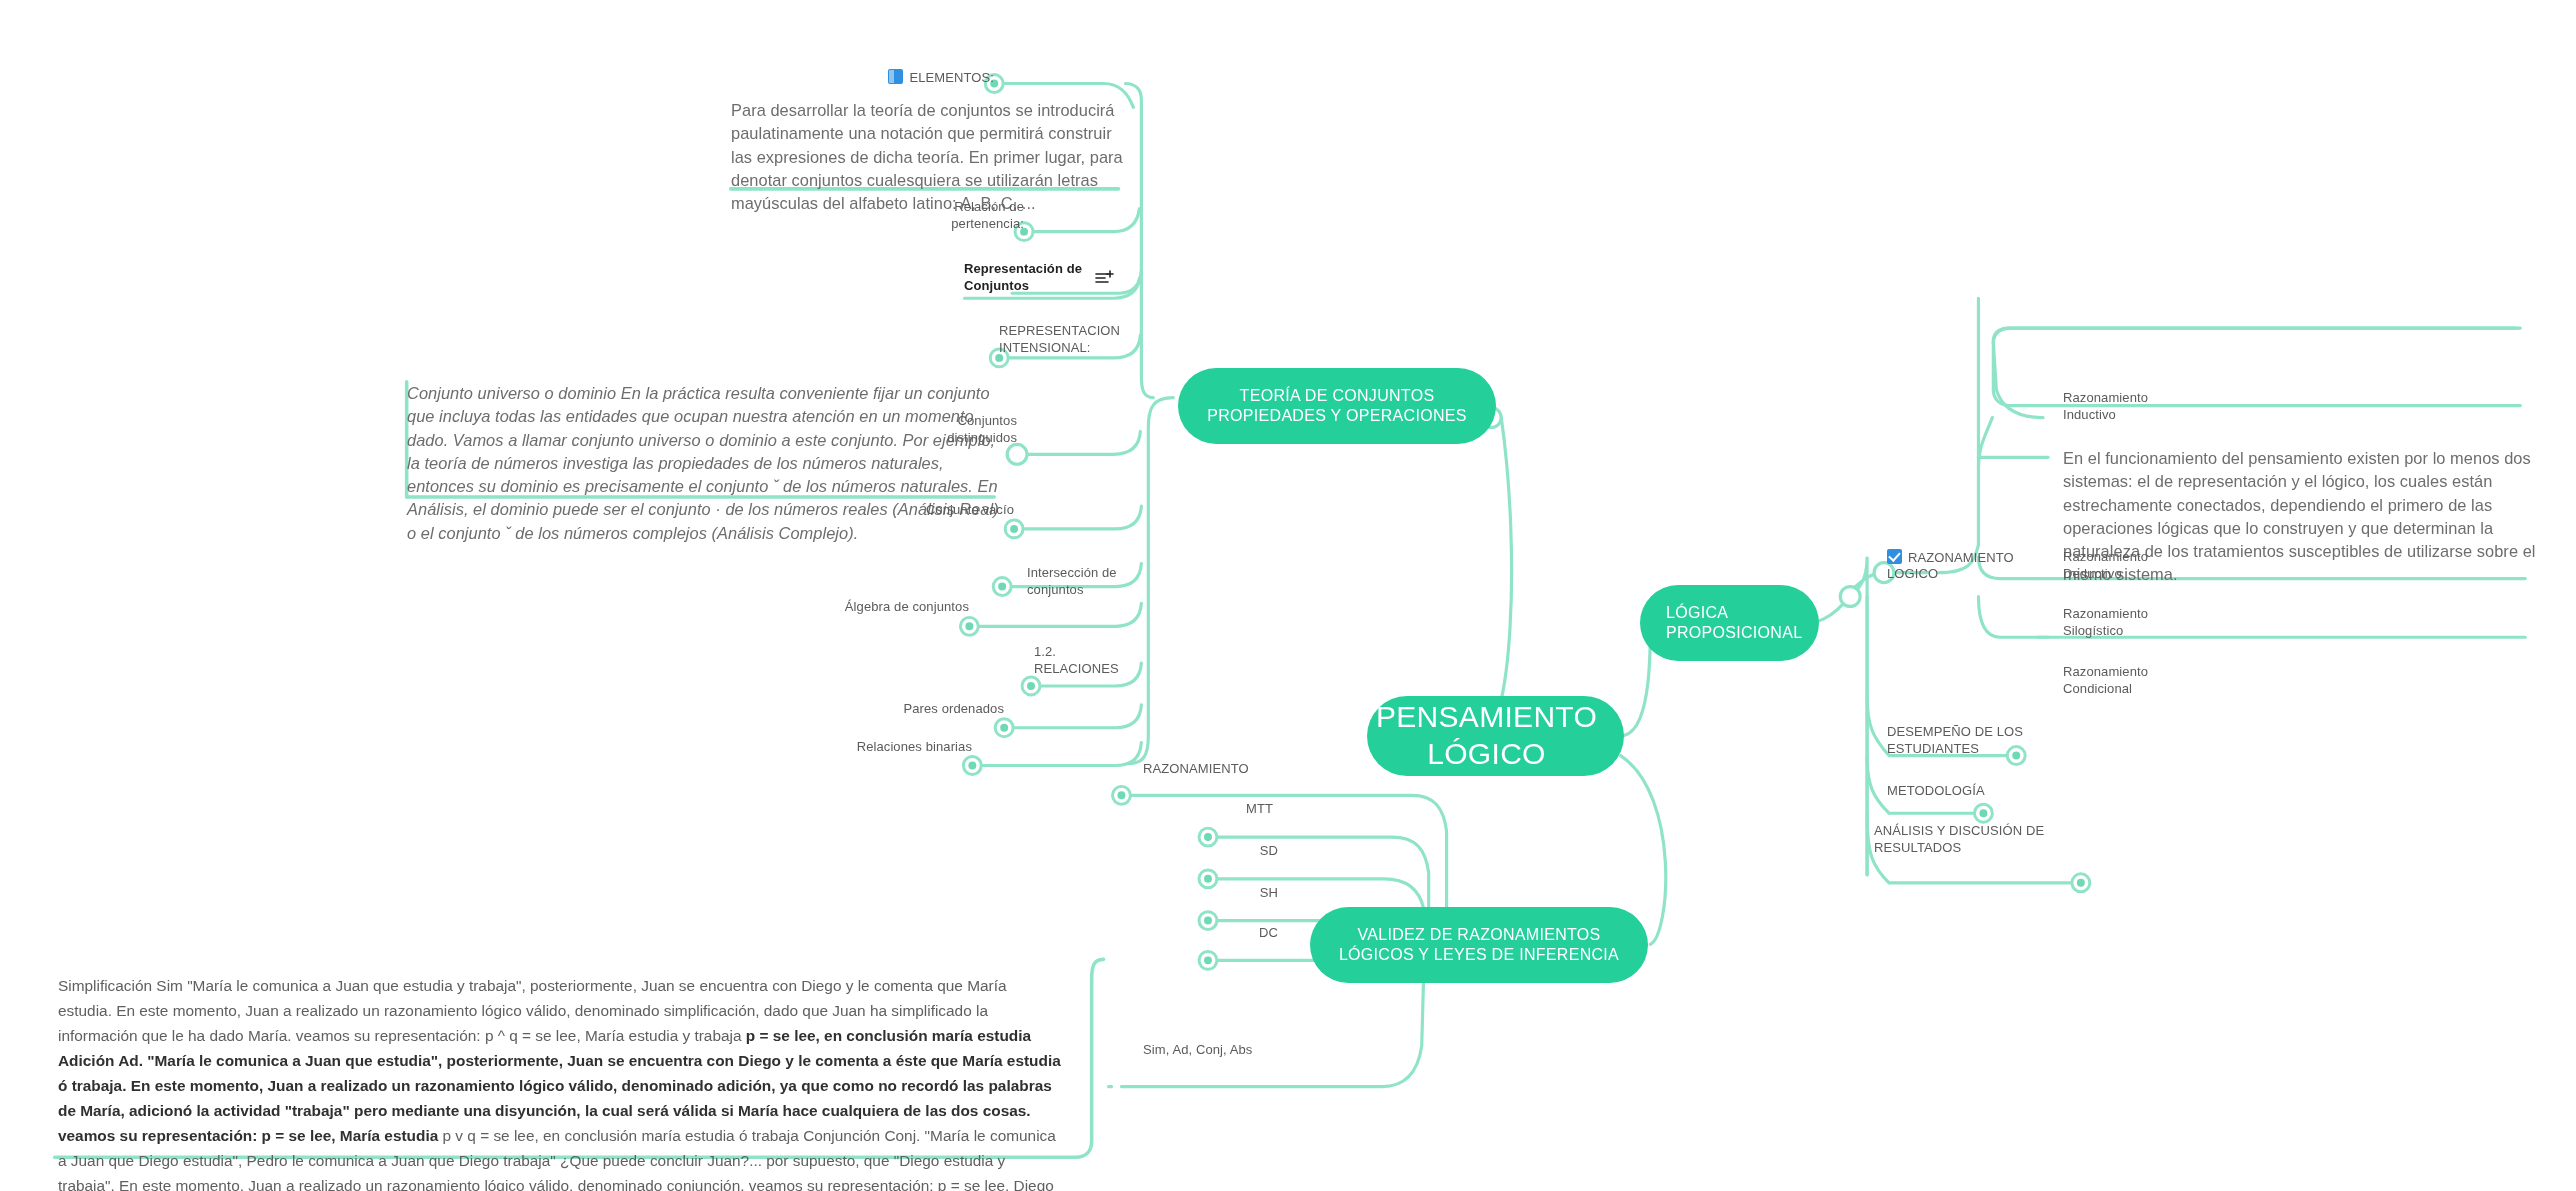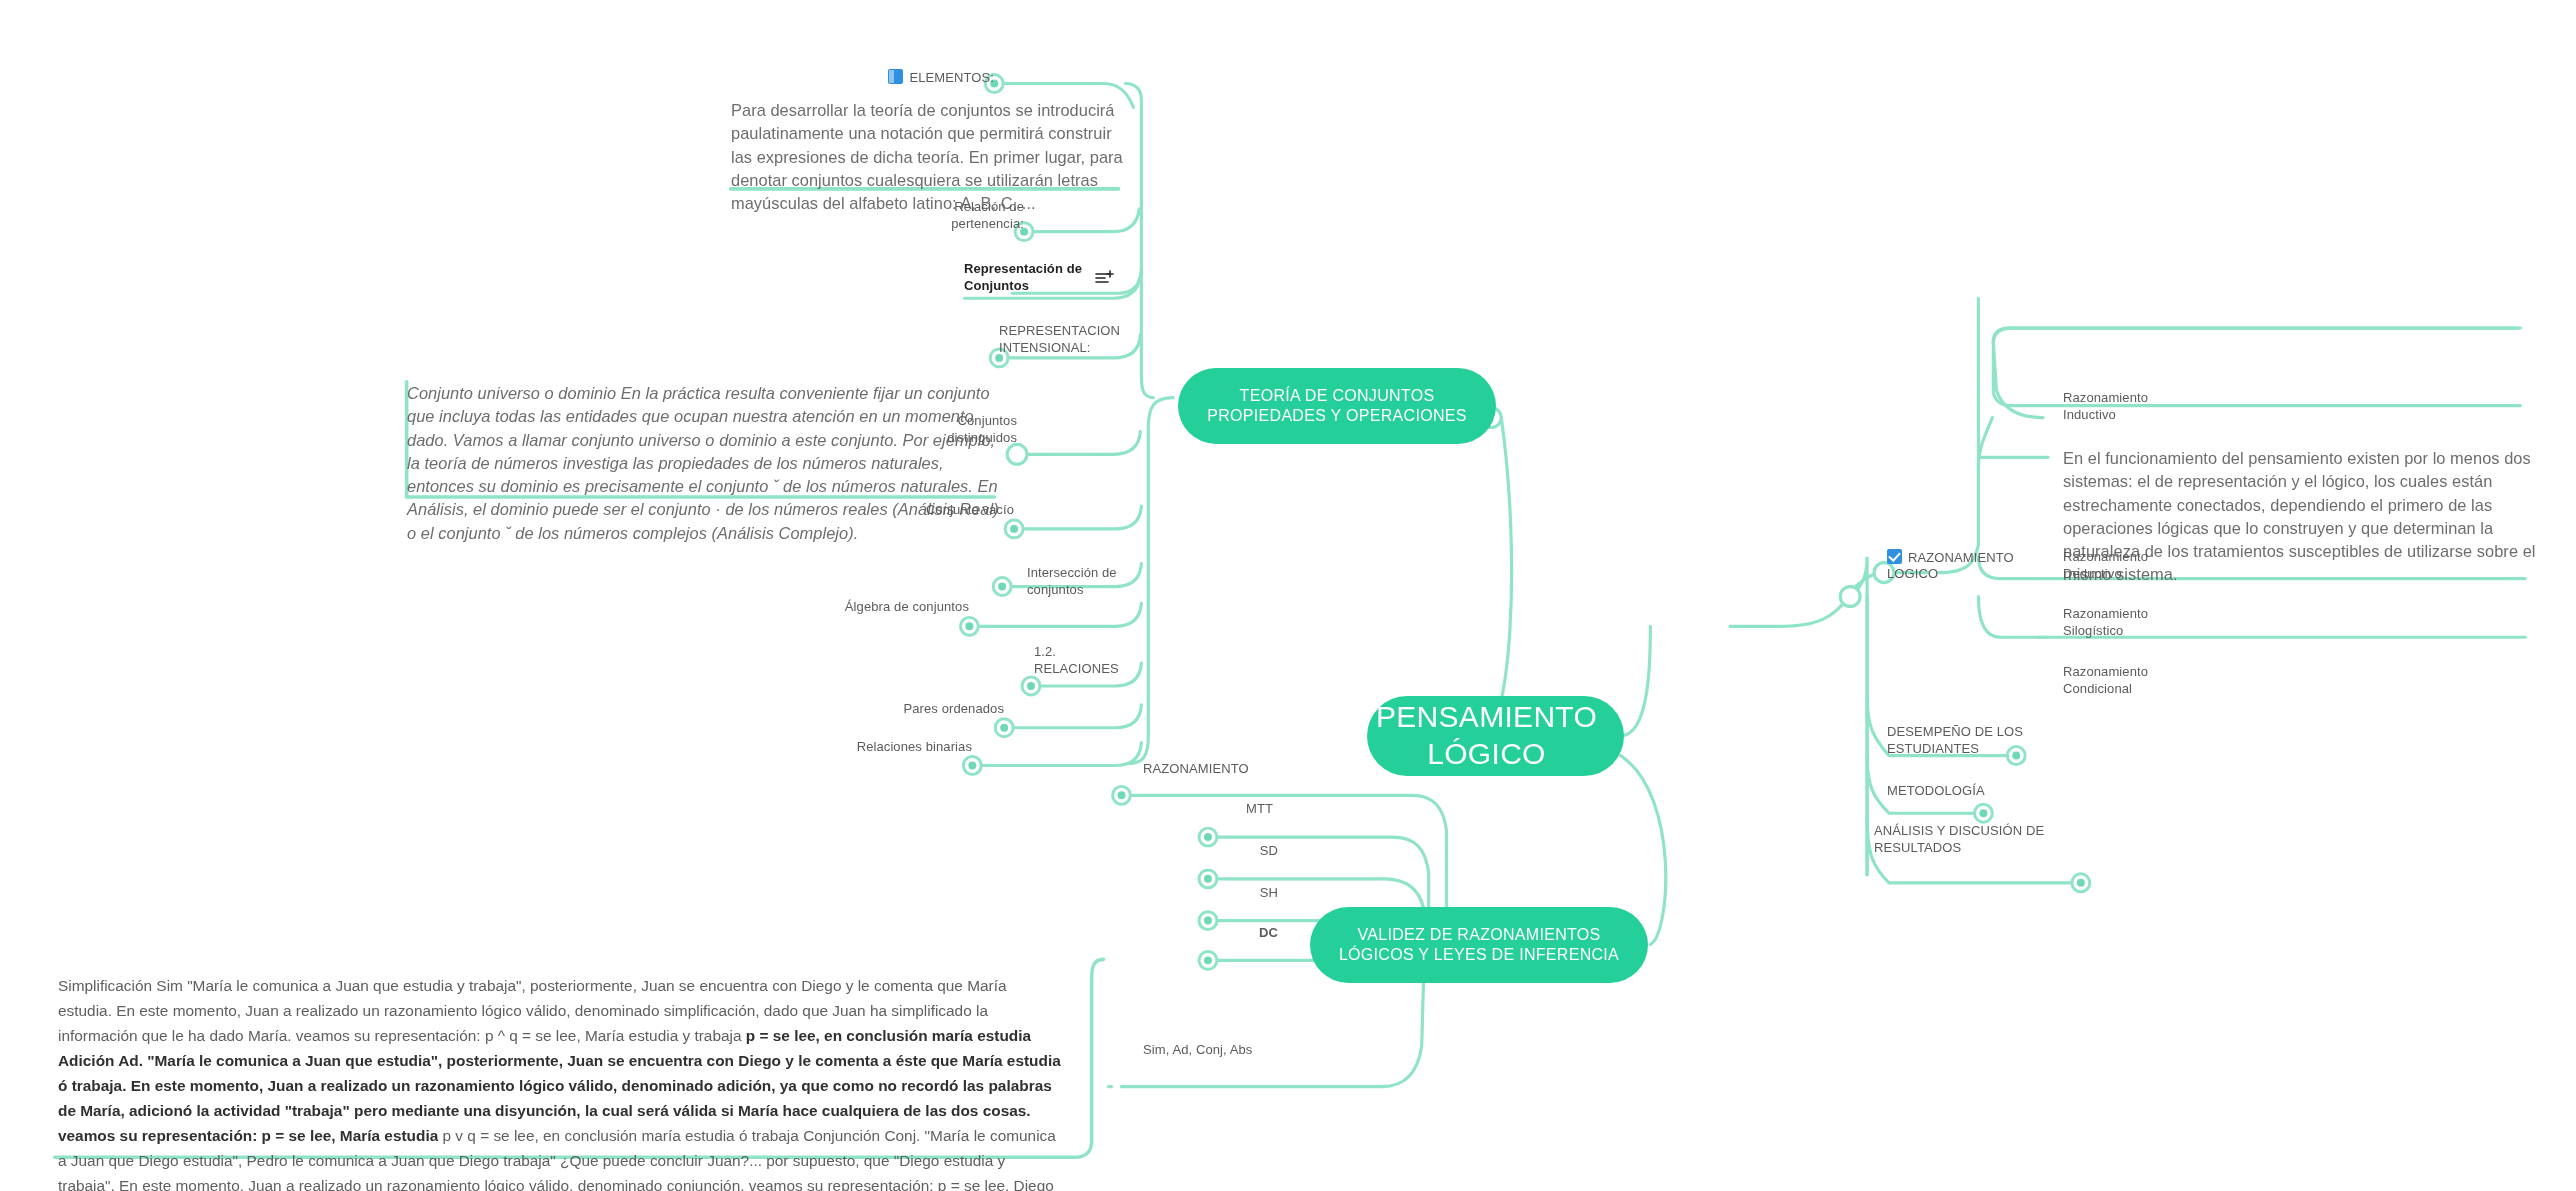--- a/index.html
+++ b/index.html
@@ -310,20 +310,24 @@
   <div class="node left-align" style="left:1034px; top:644px; width:129px;">1.2.
 RELACIONES</div>
 
   <div class="node right-align" style="left:855px; top:701px; width:149px;">Pares ordenados</div>
 
   <div class="node right-align" style="left:823px; top:739px; width:149px;">Relaciones binarias</div>
 
   <div class="pill" style="left:1178px; top:368px; width:318px; height:76px;">TEORÍA DE CONJUNTOS
 PROPIEDADES Y OPERACIONES</div>
 
+  <div class="pill" style="left:1640px; top:585px; width:179px; height:76px;">
+    <span style="width:100%; text-align:left;">LÓGICA
+PROPOSICIONAL</span>
+  </div>
 
   <div class="pill" style="left:1310px; top:907px; width:338px; height:76px;">VALIDEZ DE RAZONAMIENTOS
 LÓGICOS Y LEYES DE INFERENCIA</div>
 
   <div class="pill big" style="left:1367px; top:696px; width:257px; height:80px;">
     <span>PENSAMIENTO
 LÓGICO</span>
     <svg class="ic-listplus" viewBox="0 0 20 16" style="width:22px;height:18px;">
       <g stroke="#ffffff" stroke-width="1.6" stroke-linecap="round">
         <line x1="1" y1="4" x2="13" y2="4"></line>
@@ -336,21 +340,21 @@
   </div>
 
   <div class="node left-align" style="left:1143px; top:761px; width:199px;">RAZONAMIENTO</div>
 
   <div class="node center-align" style="left:1203px; top:801px; width:70px;">MTT</div>
 
   <div class="node center-align" style="left:1208px; top:843px; width:70px;">SD</div>
 
   <div class="node center-align" style="left:1208px; top:885px; width:70px;">SH</div>
 
-  <div class="node center-align" style="left:1208px; top:925px; width:70px;font-weight:bold;">DC</div>
+  <div class="node center-align" style="left:1208px; top:925px; width:70px;">DC</div>
 
   <div class="node left-align" style="left:1143px; top:1042px; width:219px;">Sim, Ad, Conj, Abs</div>
 
   <div class="paragraph-bottom" style="left:58px; top:974px; width:1004px;">
     <span>Simplificación Sim "María le comunica a Juan que estudia y trabaja", posteriormente, Juan se encuentra con Diego y le comenta que María estudia. En este momento, Juan a realizado un razonamiento lógico válido, denominado simplificación, dado que Juan ha simplificado la información que le ha dado María. veamos su representación: p ^ q = se lee, María estudia y trabaja  </span><b>p = se lee, en conclusión maría estudia Adición Ad. "María le comunica a Juan que estudia", posteriormente, Juan se encuentra con Diego y le comenta a éste que María estudia ó trabaja. En este momento, Juan a realizado un razonamiento lógico válido, denominado adición, ya que como no recordó las palabras de María, adicionó la actividad "trabaja" pero mediante una disyunción, la cual será válida si María hace cualquiera de las dos cosas. veamos su representación: p = se lee, María estudia </b><span> p v q = se lee, en conclusión maría estudia ó trabaja Conjunción Conj. "María le comunica a Juan que Diego estudia", Pedro le comunica a Juan que Diego trabaja" ¿Que puede concluir Juan?... por supuesto, que "Diego estudia y trabaja". En este momento, Juan a realizado un razonamiento lógico válido, denominado conjunción. veamos su representación: p = se lee, Diego estudia q = se lee, Diego trabaja __ p ^ q= se lee, Diego estudia y trabaja Absorción Abs "Si llueve hace frío", encontramos que llueve, luego es válido concluir que llueve y hace frío. Es decir, que se están dando las dos cosas. veamos su representación: p --&gt; q = se lee, Si llueve, entonces hace frío p =se lee, llueve</span>
   </div>
 
   <div class="node left-align" style="left:1887px; top:532px; width:179px;">
     <span class="ic ic-check"></span><span>RAZONAMIENTO
 LOGICO</span>

